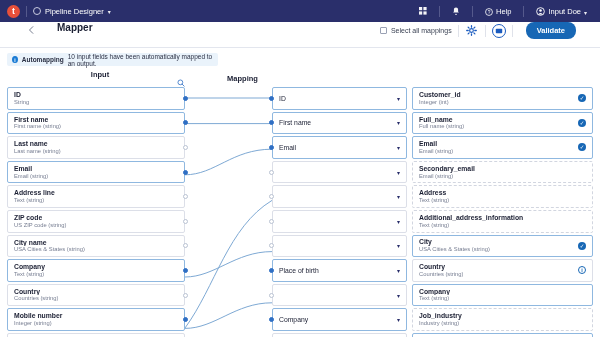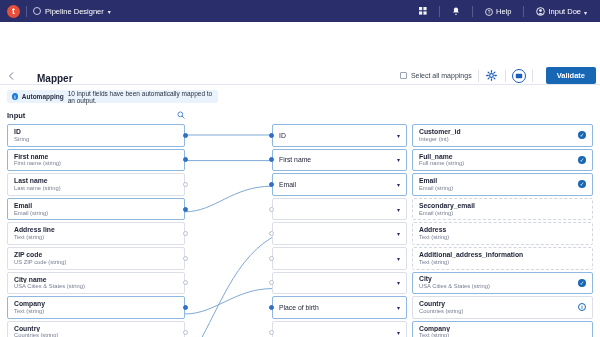--- a/index.html
+++ b/index.html
@@ -60,23 +60,22 @@
     display: flex; align-items: flex-end; gap: 3px;
     padding: 0 6px;
   }
 
   
   .pagehead {
     height: 26px;
     background: #ffffff;
     border-bottom: 1px solid #e3e6ee;
     display: flex;
-    align-items: flex-end;
-    padding: 0 4px;
-    margin-top: 37px;
+    align-items: flex-start;
+    padding: 0 24px;
   }
   .backbtn {
     width: 16px; height: 16px;
     display: flex; align-items: center; justify-content: center;
     color: #6a7184;
     font-size: 11px;
   }
   .pagetitle {
     font-size: 10px;
     font-weight: bold;
@@ -110,21 +109,21 @@
     border: 1px solid #1a5bbf;
     border-radius: 50%;
     display: flex; align-items: center; justify-content: center;
     color: #1a5bbf;
   }
   .validate {
     background: #1767b5;
     color: #fff;
     font-size: 7.5px;
     font-weight: bold;
-    border-radius: 2px;
+    border-radius: 8px;
     padding: 4px 11px;
     margin-left: 7px;
     border: none;
     font-family: "Liberation Sans", sans-serif;
   }
 
   
   .bannerwrap { padding: 5px 7px 0 7px; }
   .banner {
     background: #eaf3fb;
@@ -156,20 +155,21 @@
     height: 18px;
     padding: 0 0 0 7px;
     margin-top: 3px;
   }
   .ch {
     font-size: 7.5px;
     font-weight: bold;
     color: #1b1f33;
     display: flex;
     align-items: center;
+    flex-direction: column;
   }
   .ch-input { width: 186px; display: flex; align-items: center; }
   .ch-mapping { width: 99px; }
   .ch-sel { width: 100px; }
   .ch-output { flex: 1; display: flex; align-items: center; }
   .srch { margin-left: auto; margin-right: 8px; color: #2f6fc4; display:flex; }
   .info-i {
     display: inline-flex; align-items: center; justify-content: center;
     width: 7px; height: 7px;
     border: .8px solid #4a5166;
@@ -382,20 +382,21 @@
 <div class="colhead">
   <div class="ch ch-input">
     <span>Input</span>
     <span class="srch">
       <svg width="8" height="8" viewBox="0 0 10 10">
           <circle cx="4.2" cy="4.2" r="3" fill="none" stroke="#2f6fc4" stroke-width="1"></circle>
           <path d="M6.4 6.4L9 9" stroke="#2f6fc4" stroke-width="1" stroke-linecap="round"></path>
         </svg>
     </span>
   </div>
+  <div class="ch ch-mapping">Mapping</div>
 </div>
 
 <div class="board">
 
   <svg class="links">
     <g fill="none" stroke="#7ea9d4" stroke-width="1">
       <path d="M185 11 L272 11"></path>
       <path d="M185 36.6 L272 36.6"></path>
       <path d="M185 87.8 C 215 87.8, 232 62.2, 272 62.2"></path>
       <path d="M185 241 C 215 200, 228 140, 272 113.4"></path>

